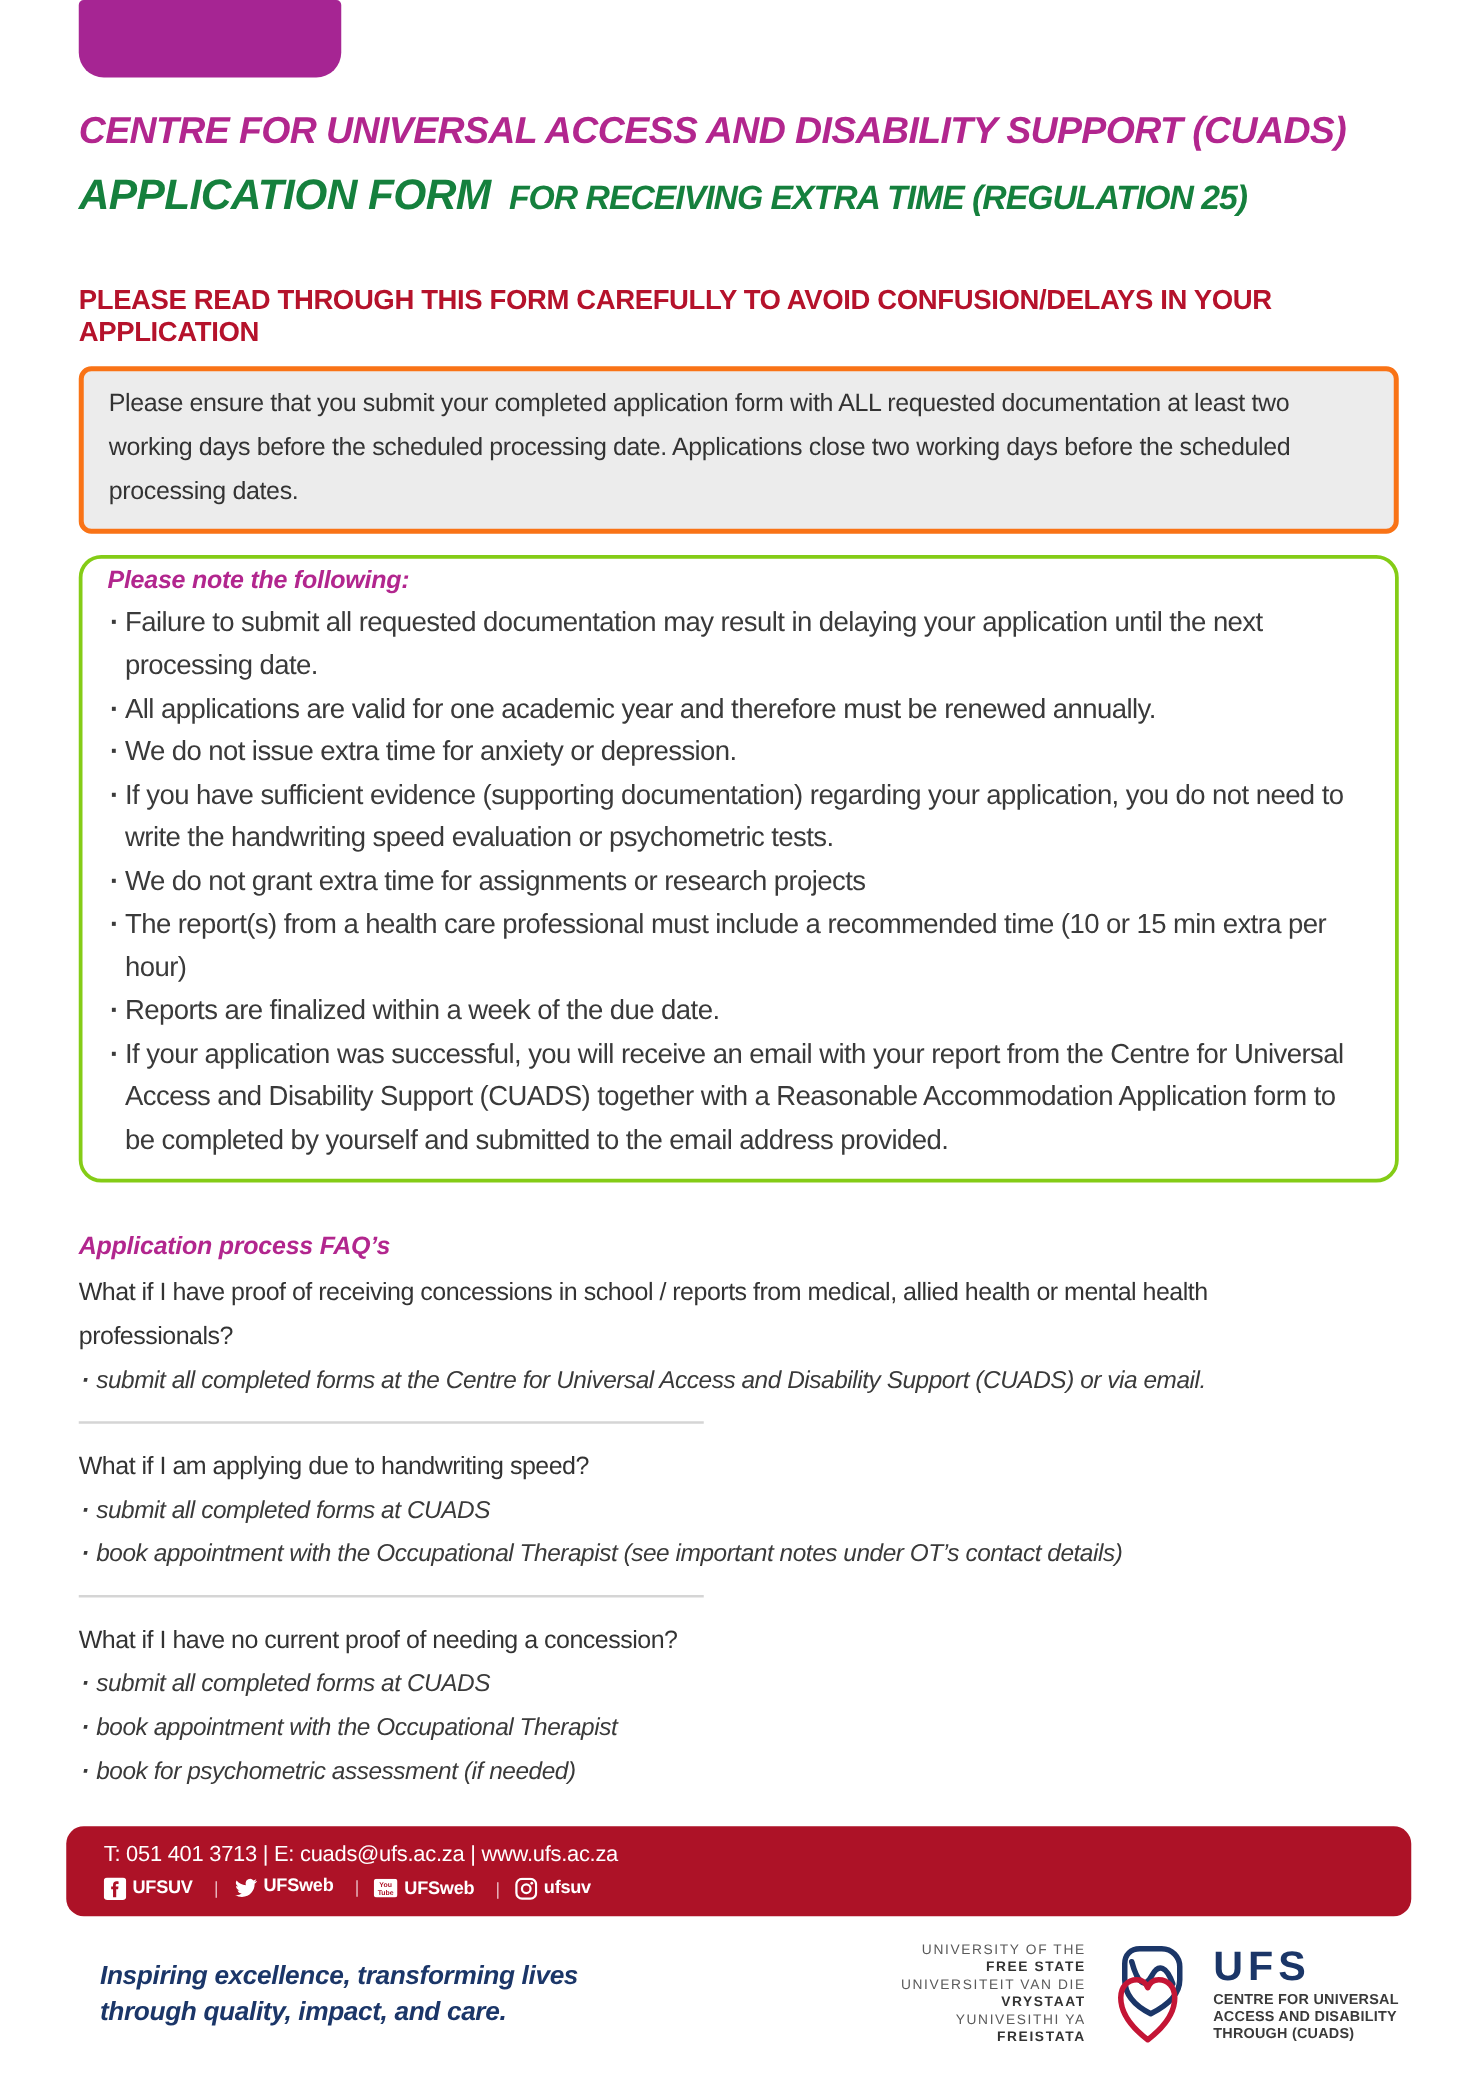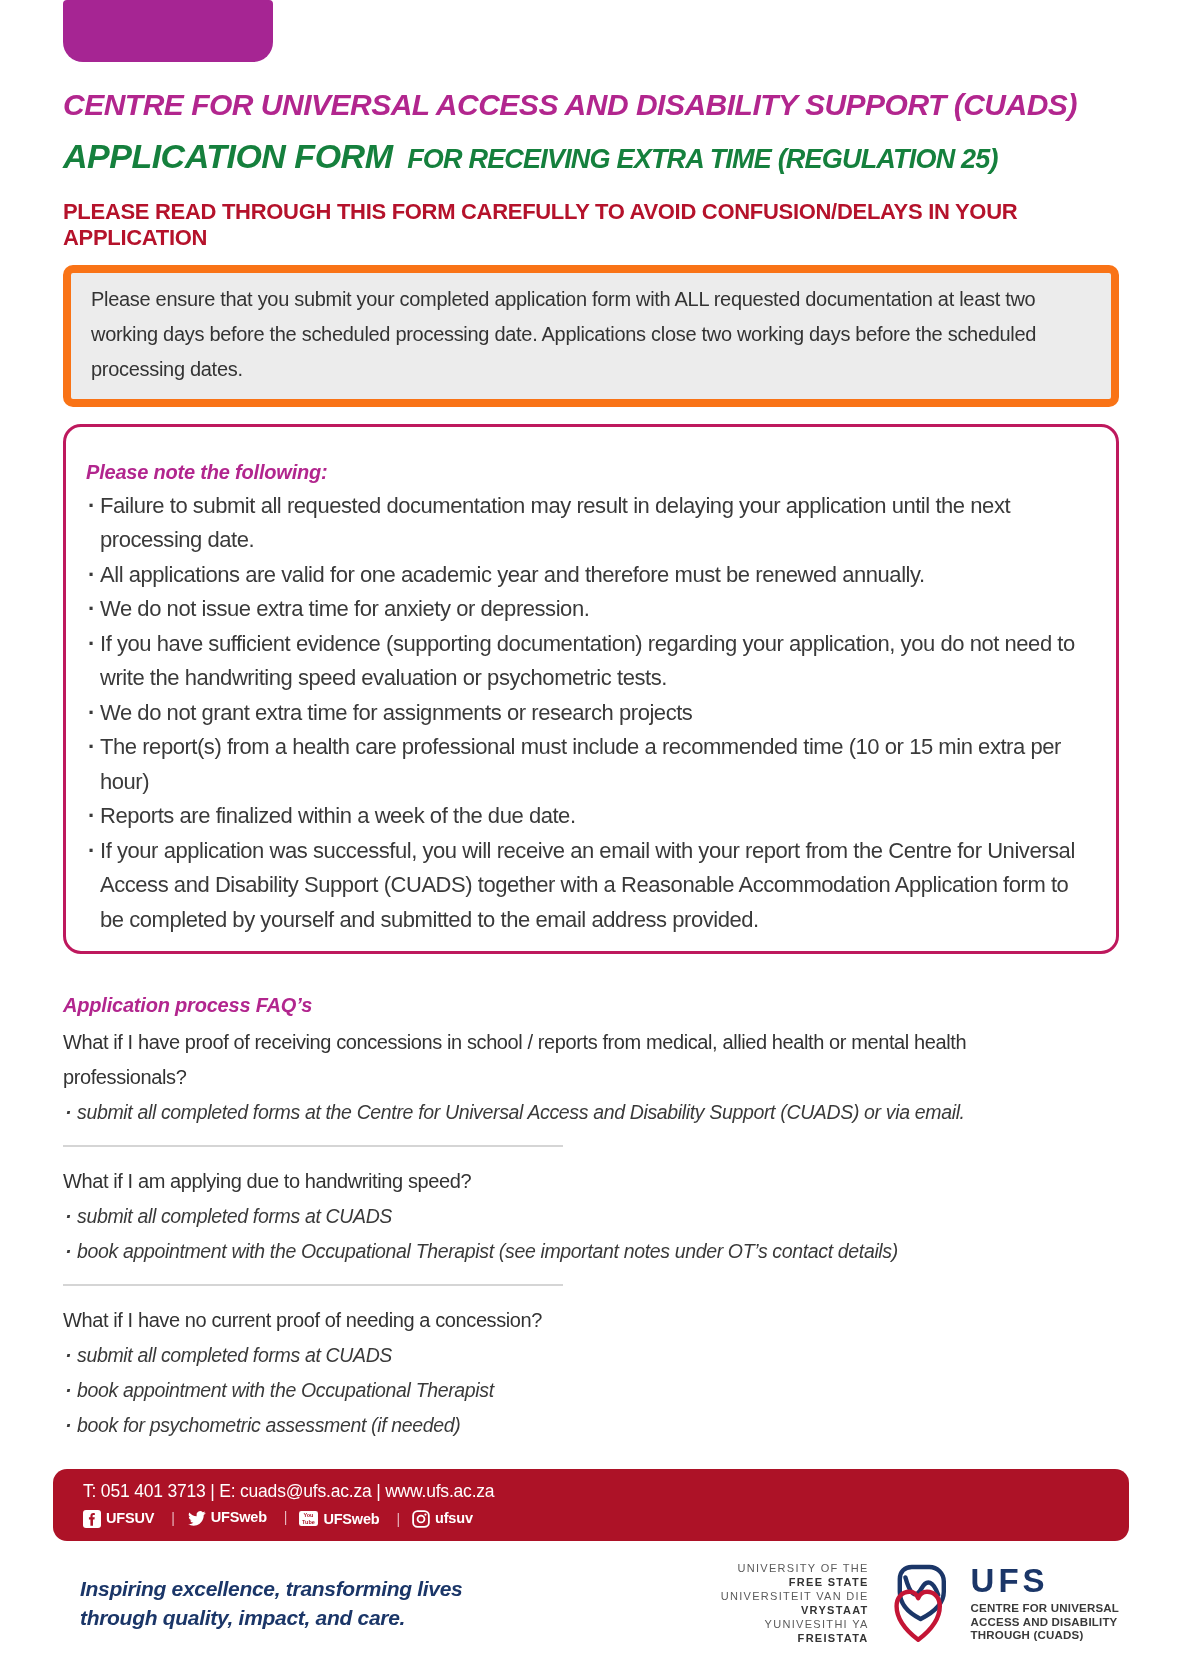--- a/index.html
+++ b/index.html
@@ -20,35 +20,35 @@
   .masthead { margin:26px 63px 0; }
   .title-magenta {
     color:#b2268e; font-size:30px; font-weight:bold; font-style:italic;
     letter-spacing:-0.5px; line-height:1.15;
   }
   .title-navy { margin-top:15px; color:#15803d; font-style:italic; line-height:1.1; }
   .title-navy .strong { font-size:34px; font-weight:bold; letter-spacing:-0.5px; }
   .title-navy .rest   { font-size:27px; font-weight:bold; letter-spacing:-0.8px; margin-left:8px; }
 
   .warning-heading {
-    margin:24px 63px 0; color:#b5122b; font-size:22px; font-weight:bold;
+    margin:52px 63px 0; color:#b5122b; font-size:22px; font-weight:bold;
     letter-spacing:-0.3px;
   }
 
   .gray-box {
     margin:14px 63px 0; background:#ececec;
-    border:8px solid #f97316; border-radius:10px;
+    border:4px solid #f97316; border-radius:10px;
     padding:9px 20px 12px;
   }
   .gray-box p { font-size:20px; line-height:35px; color:#333333; letter-spacing:-0.3px; }
 
   .note-box {
     margin:17px 63px 0; background:#ffffff;
-    border:3px solid #be185d; border-radius:18px;
-    padding:28px 20px 14px;
+    border:3px solid #84cc16; border-radius:18px;
+    padding:0 20px 14px;
   }
   .note-heading {
     color:#b2268e; font-size:20px; font-weight:bold; font-style:italic;
     line-height:34px; letter-spacing:-0.2px;
   }
   .note-list { list-style:none; }
   .note-list li {
     position:relative; padding-left:14px;
     font-size:22px; line-height:34.5px; color:#3a3a3a; letter-spacing:-0.45px;
   }

